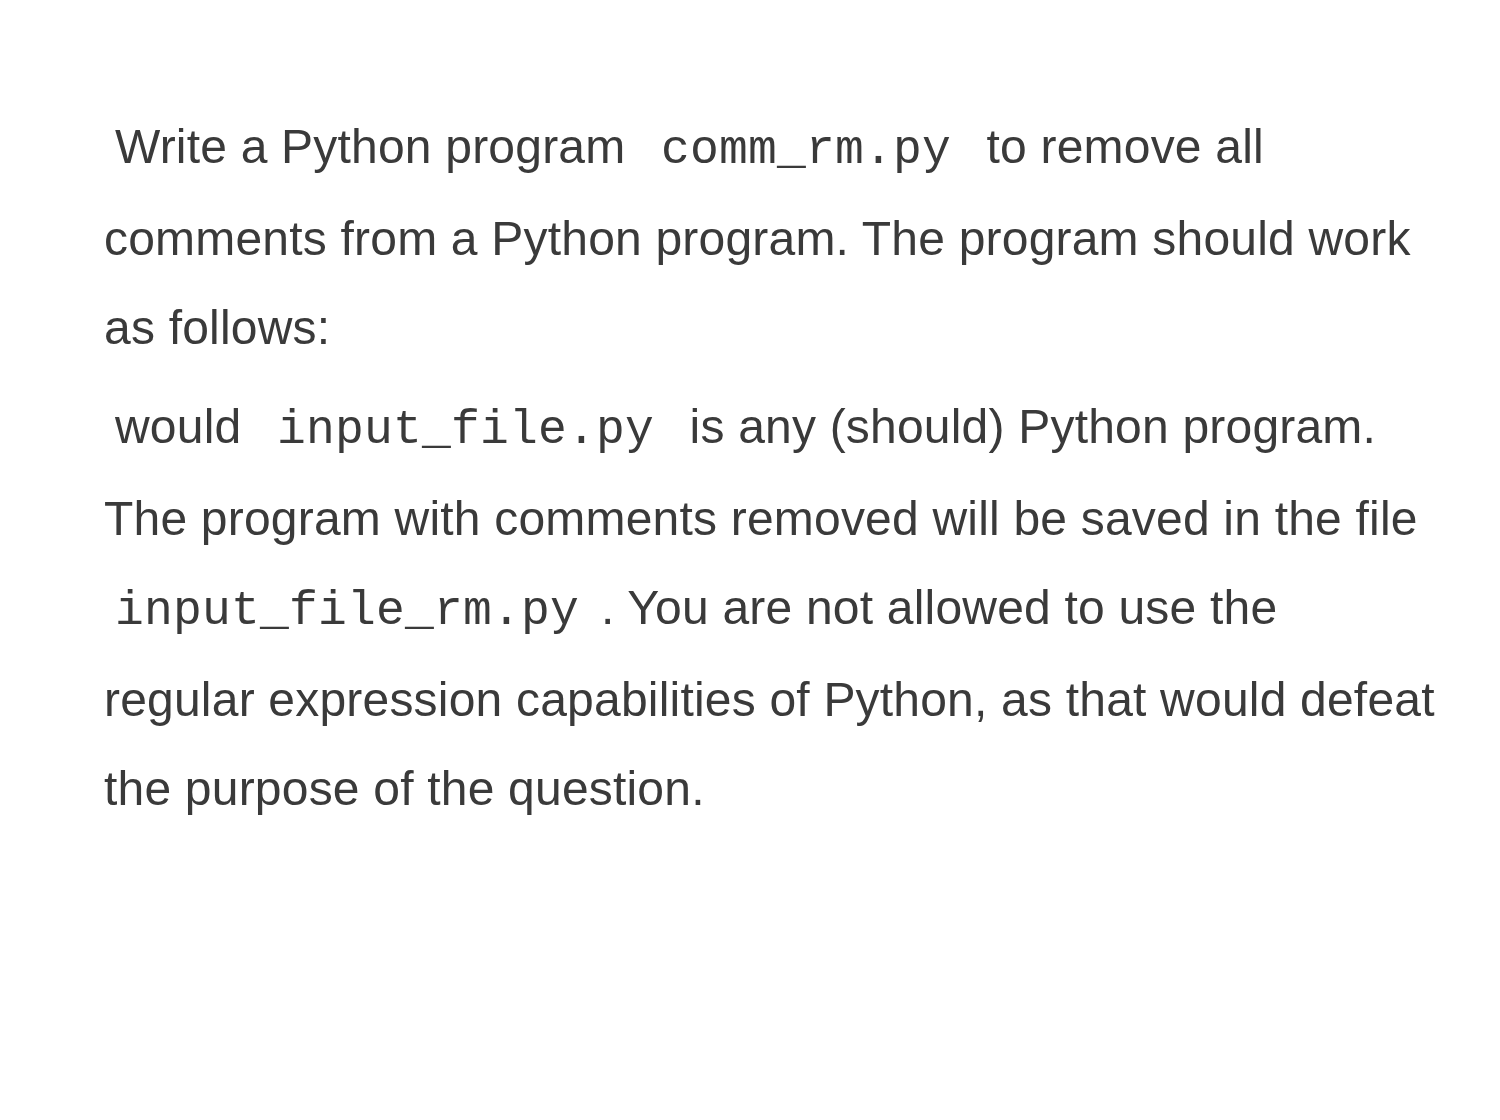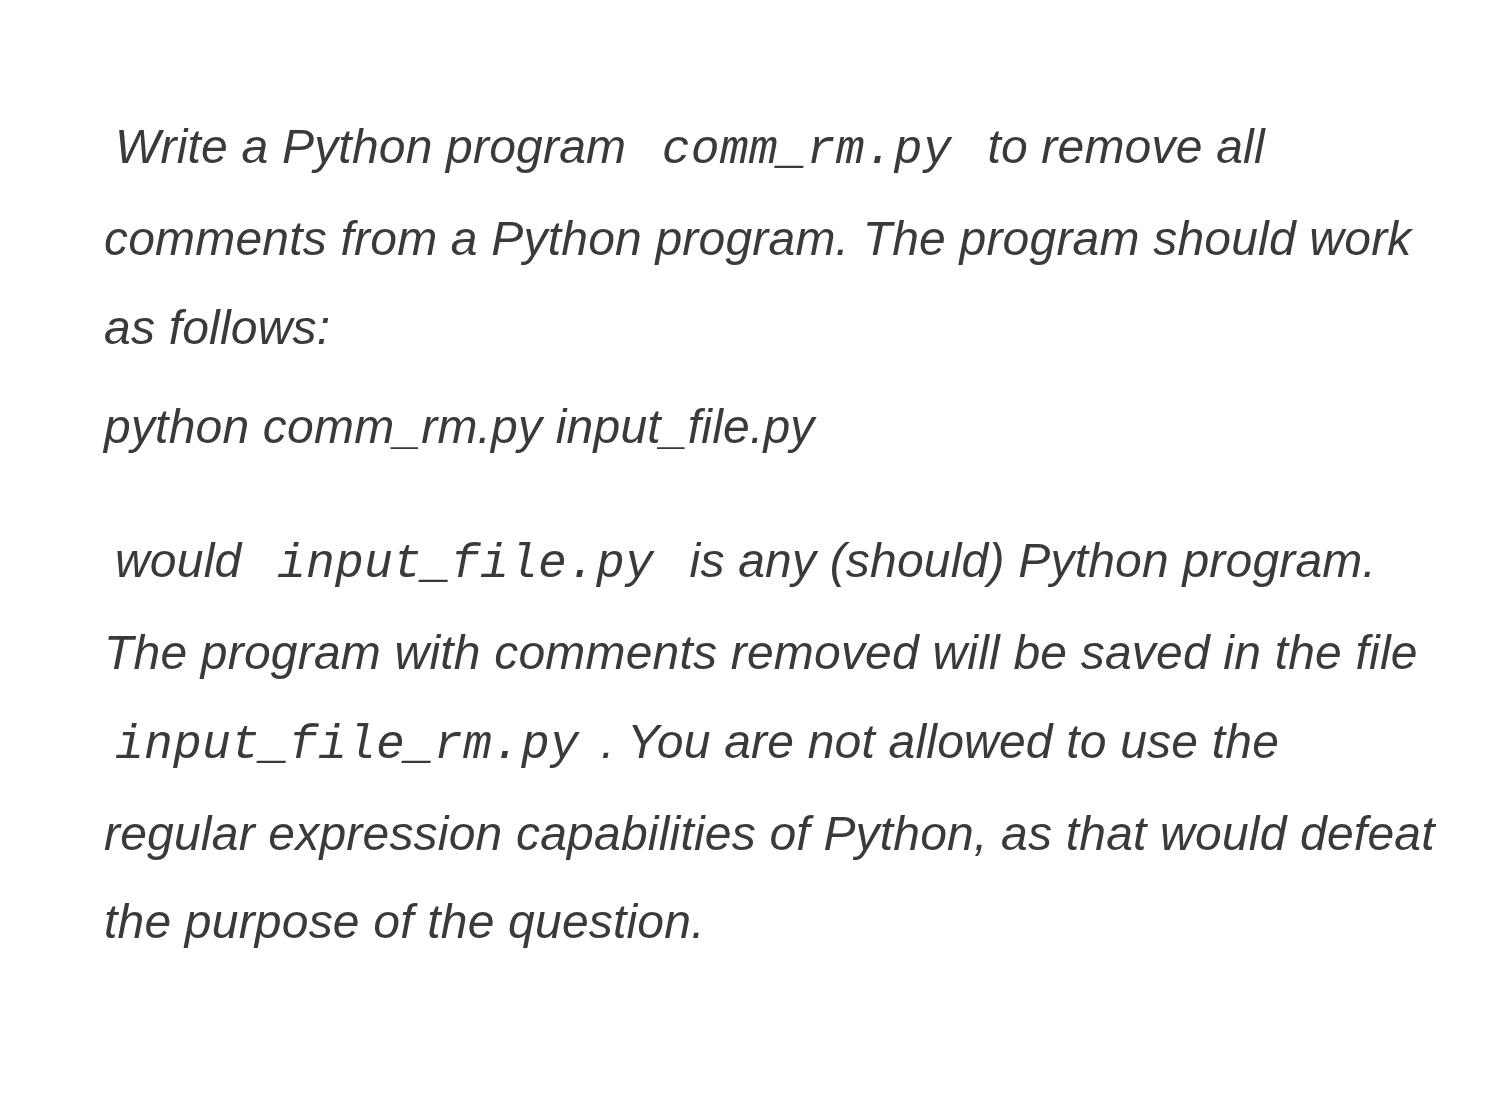--- a/index.html
+++ b/index.html
@@ -1,19 +1,18 @@
 <!DOCTYPE html>
 <html><head>
   <meta charset="utf-8">
   <style>
     * {
       margin: 11px;
       padding: 0;
       box-sizing: border-box;
-      font-style: italic;
     }
     body {
       width: 1500px;
       height: 1120px;
       background: #ffffff;
       font-family: -apple-system, BlinkMacSystemFont, "Helvetica Neue", Helvetica, Arial, sans-serif;
       color: #3a3a3a;
       padding: 70px 60px 60px 60px;
     }
     .content {
@@ -33,17 +32,16 @@
       margin-bottom: 45px;
     }
   </style>
 </head>
 <body>
 
 <div class="content">
   <div class="paragraph">
     <span>Write a Python program </span><span class="code">comm_rm.py</span><span> to remove all comments from a Python program. The program should work as follows:</span>
   </div>
-  <div class="usage">python comm_rm.py input_file.py</div>
   <div class="paragraph">
     <span>would </span><span class="code">input_file.py</span><span> is any (should) Python program. The program with comments removed will be saved in the file </span><span class="code">input_file_rm.py</span><span>. You are not allowed to use the regular expression capabilities of Python, as that would defeat the purpose of the question.</span>
   </div>
 </div>
 
 </body></html>

